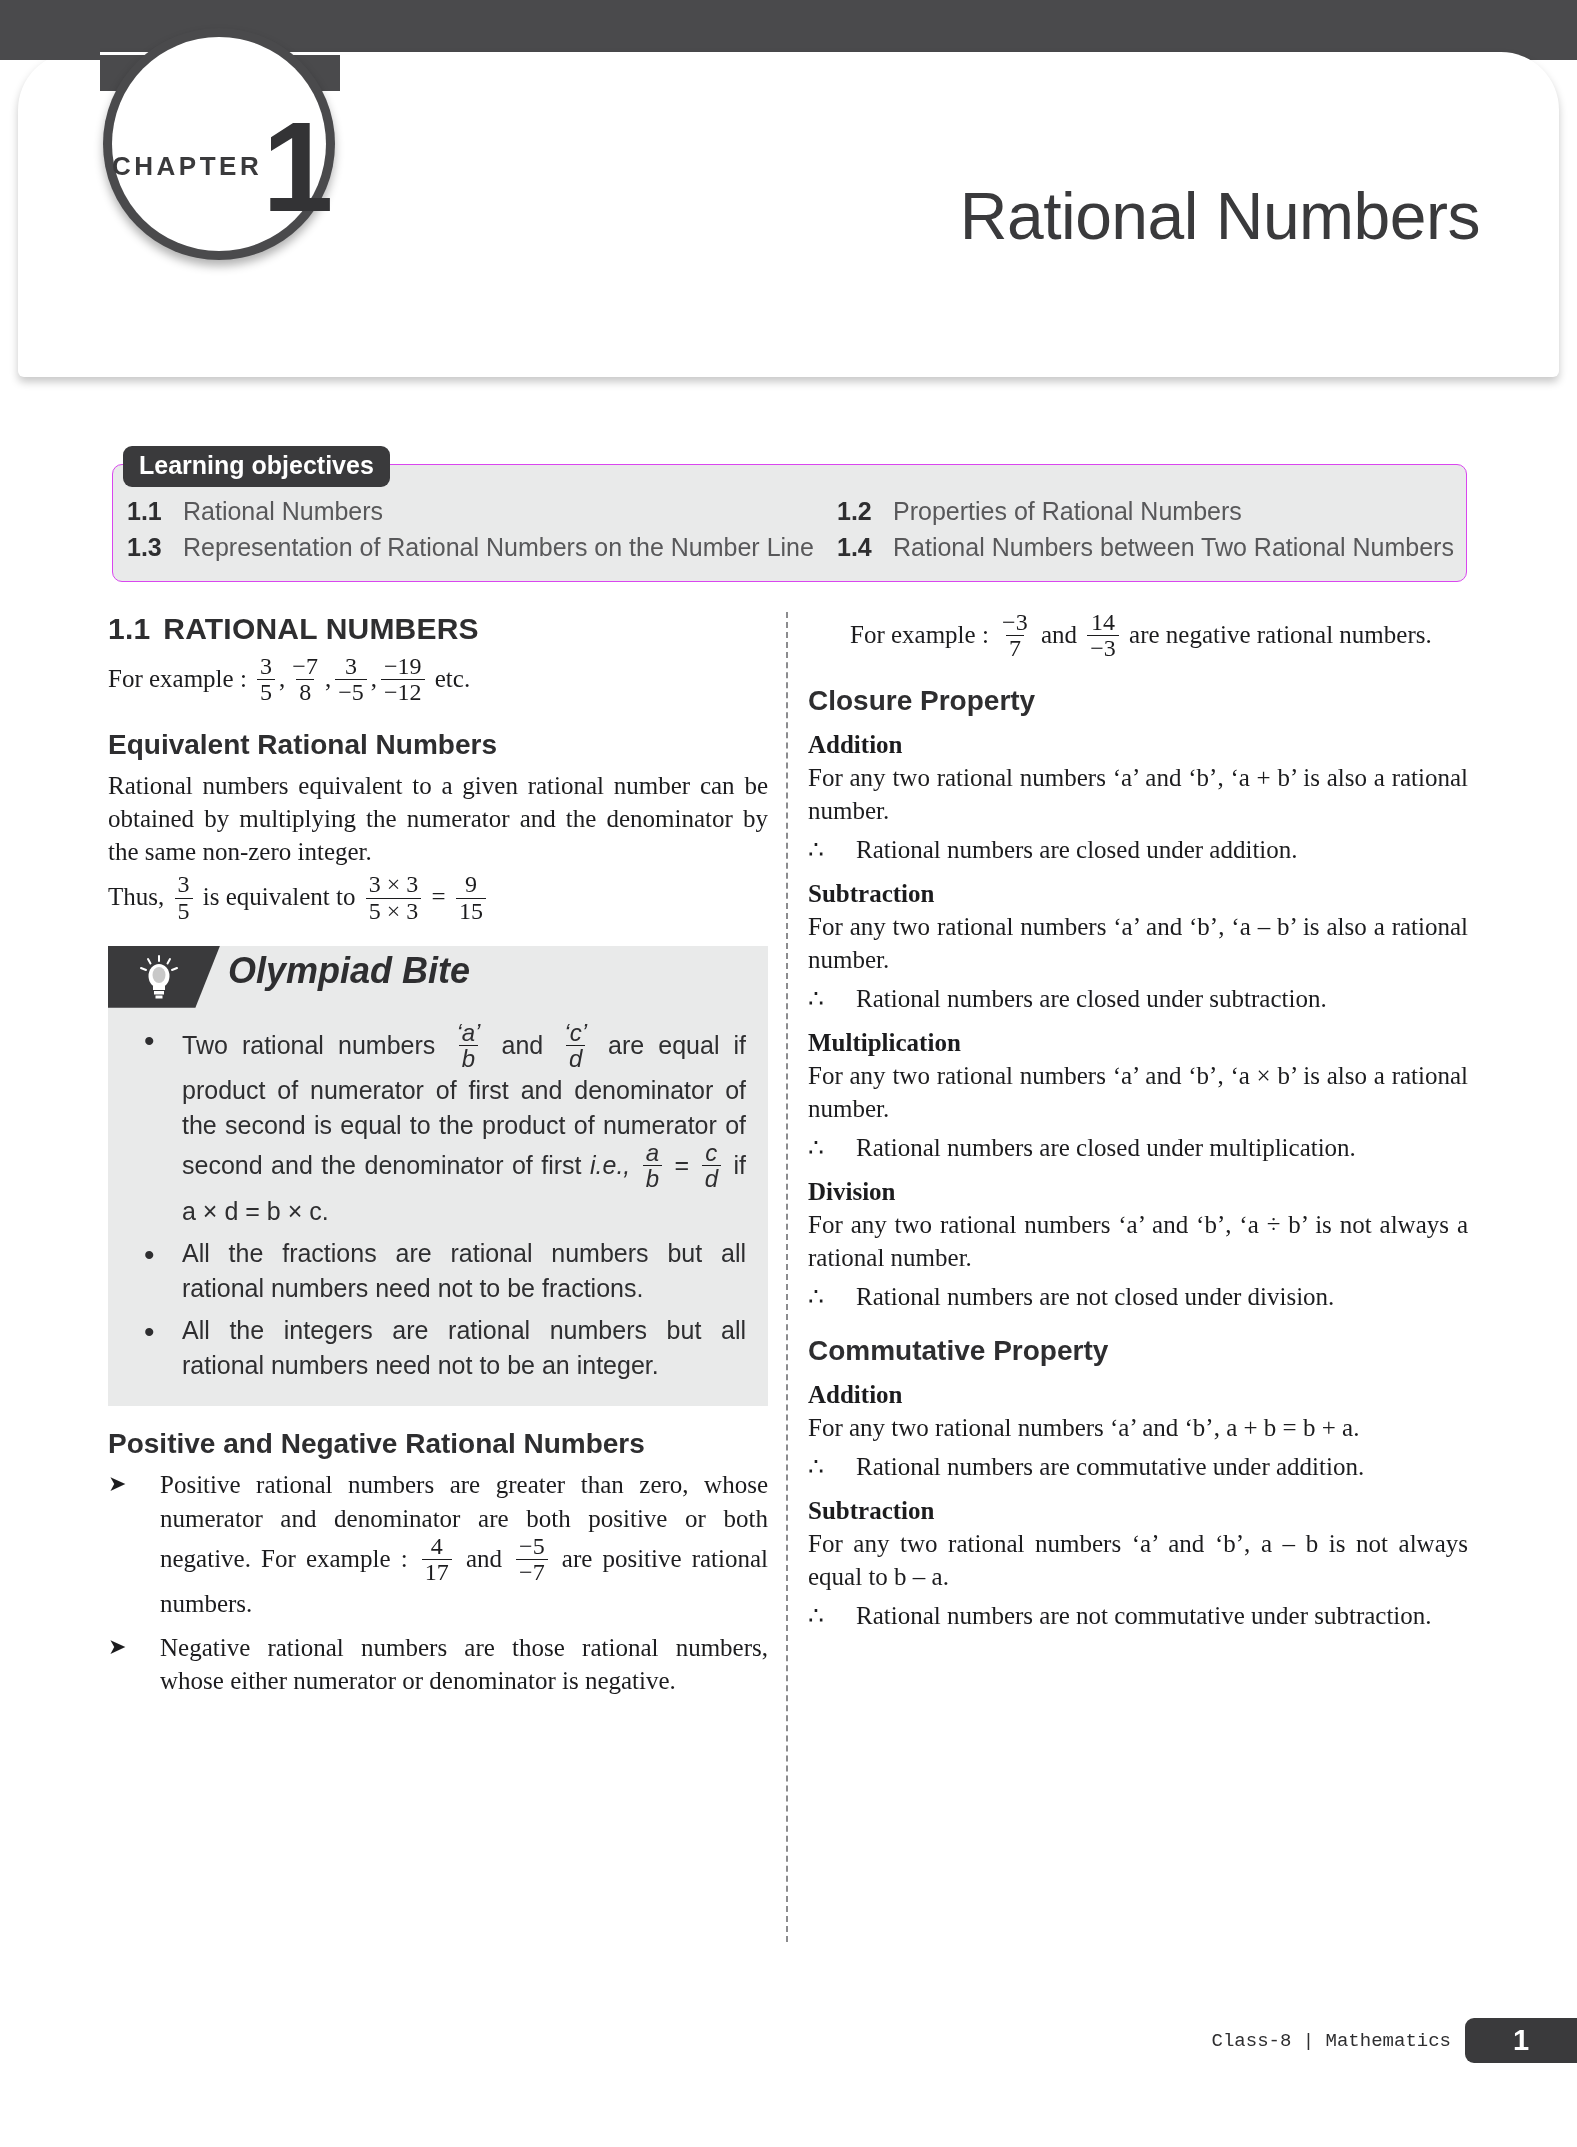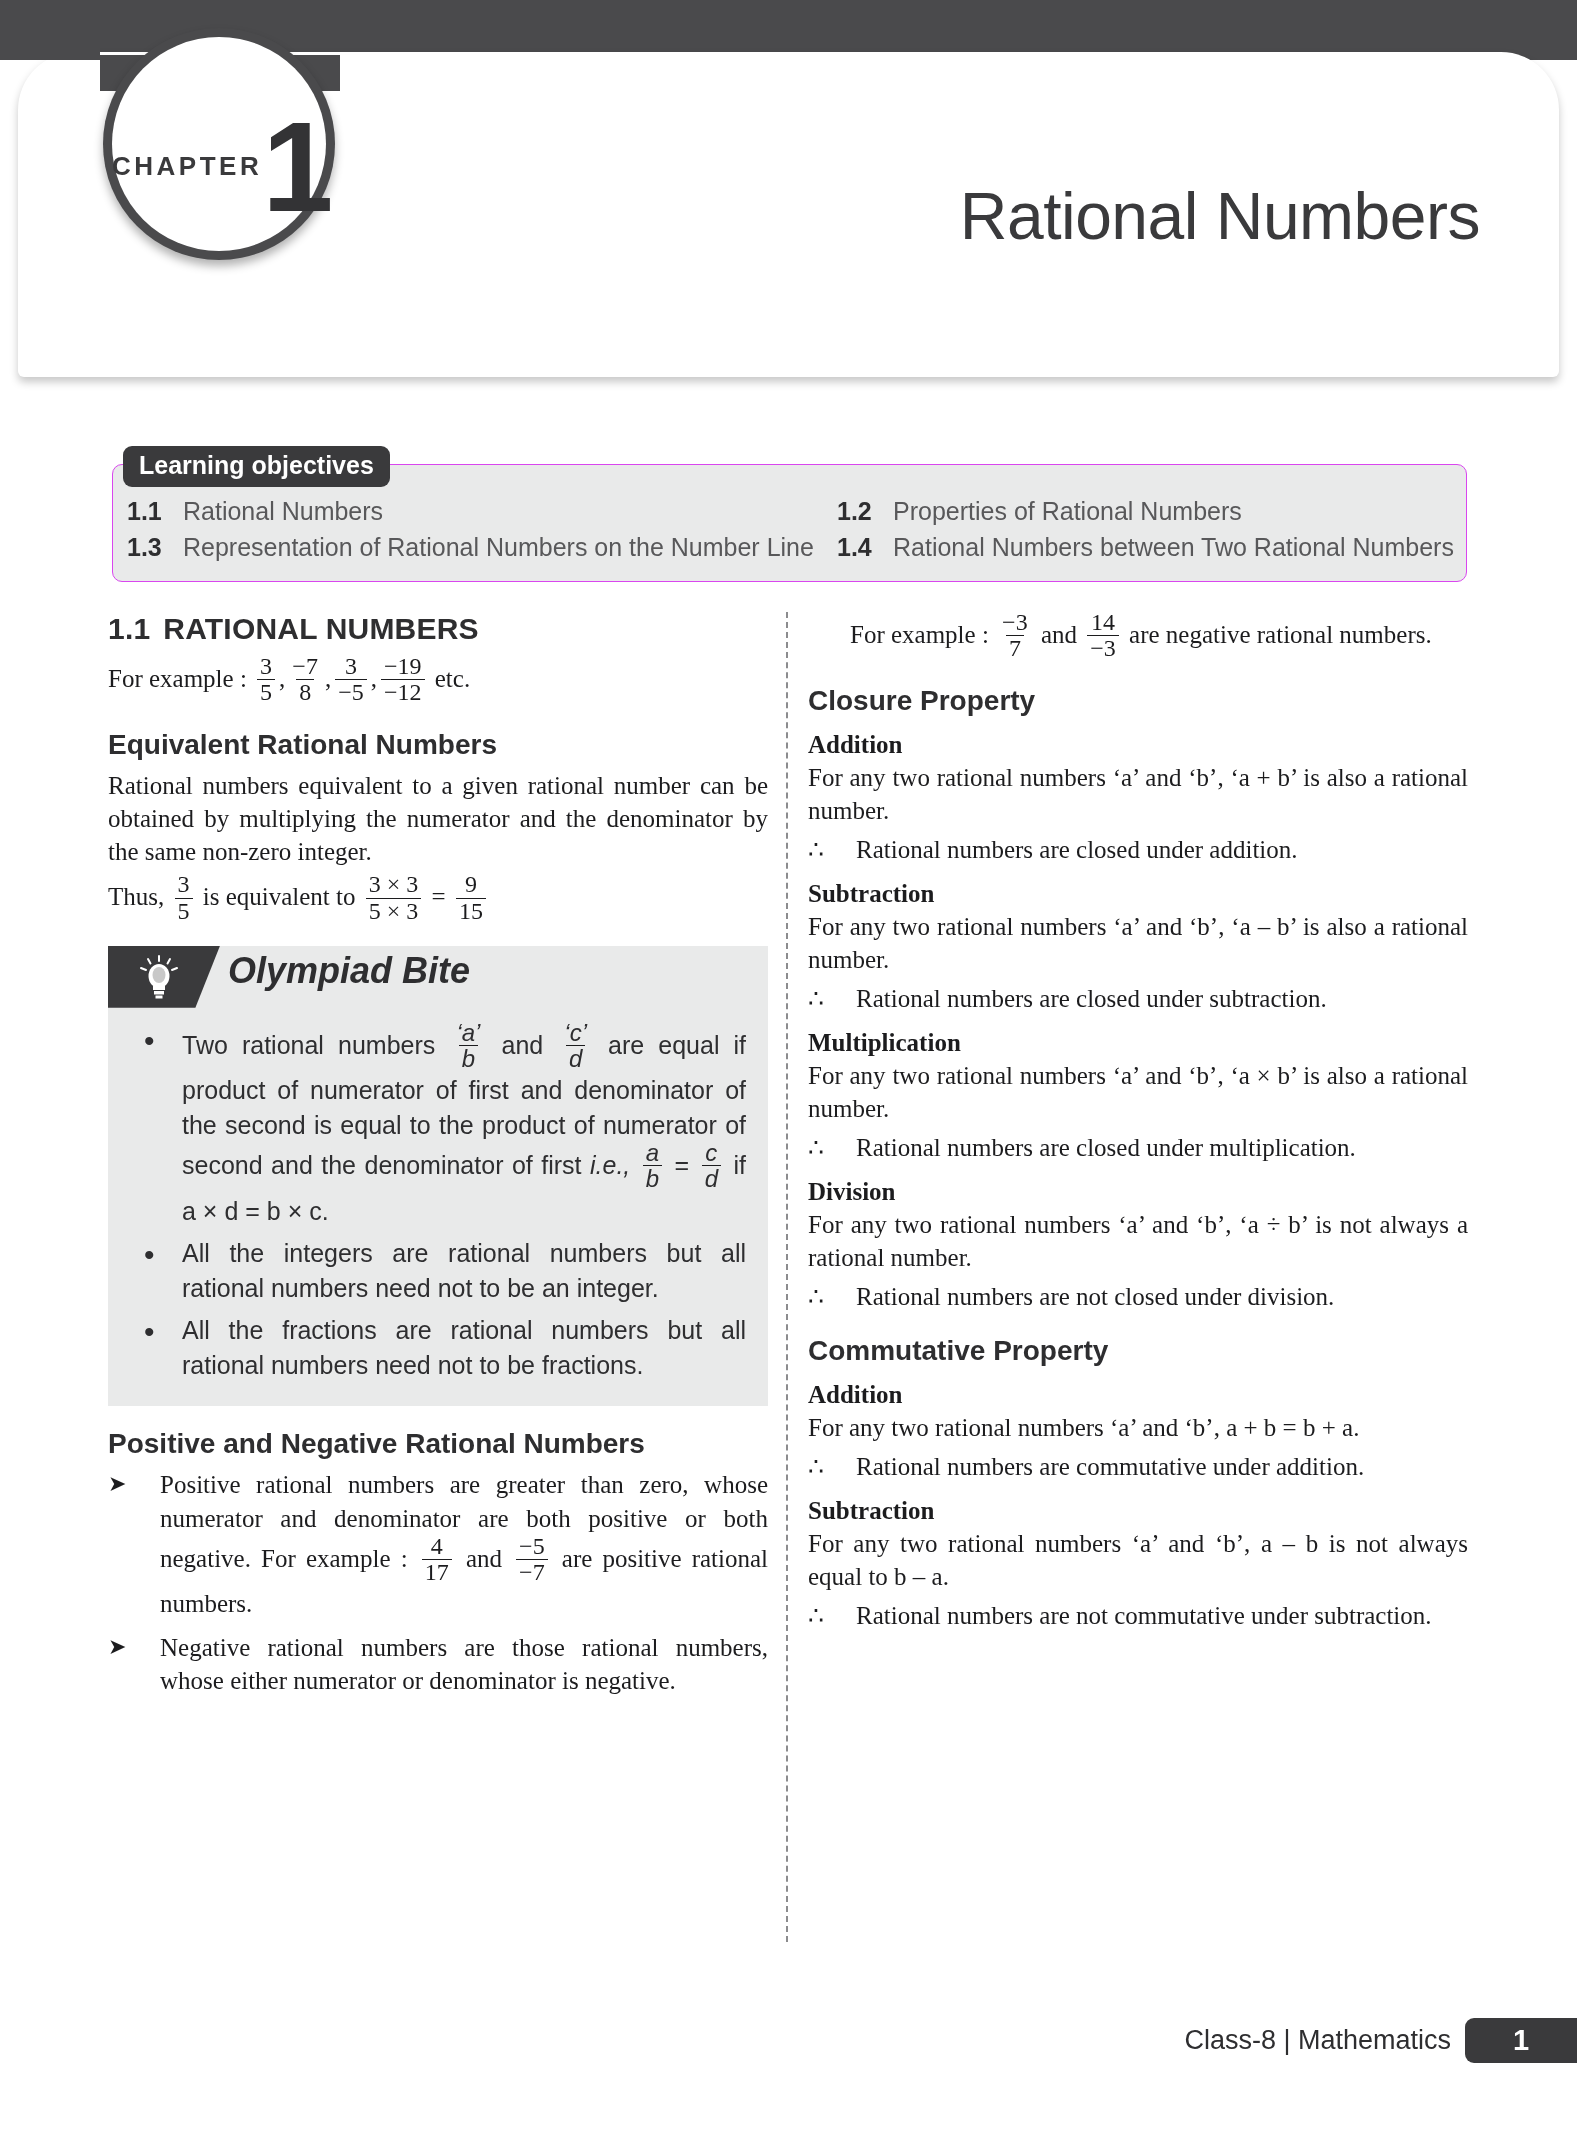--- a/index.html
+++ b/index.html
@@ -288,22 +288,22 @@
   
   .footer {
     position: absolute;
     bottom: 84px; right: 0;
     width: 1577px;
     display: flex;
     justify-content: flex-end;
     align-items: stretch;
   }
   .footer-text {
-    font-family: Liberation Sans, sans-serif;
-    font-size: 27px;
+    font-family: Liberation Mono, monospace;
+    font-size: 19px;
     color: #2e2e30;
     padding: 6px 14px 6px 0;
     align-self: center;
     margin-left: 20px;
   }
   .footer-page {
     background: #3a3a3c;
     color: #ffffff;
     font-family: "Liberation Sans", sans-serif;
     font-weight: bold;
@@ -441,22 +441,22 @@
               <span class="n">a</span>
               <span class="d">b</span>
             </span>
           <span>=</span>
           <span class="frac sans">
               <span class="n">c</span>
               <span class="d">d</span>
             </span>
           <span>if a × d = b × c.</span>
         </li>
+        <li>All the fractions are rational numbers but all rational numbers need not to be fractions.</li>
         <li>All the integers are rational numbers but all rational numbers need not to be an integer.</li>
-        <li>All the fractions are rational numbers but all rational numbers need not to be fractions.</li>
       </ul>
     </div>
 
     <h3 class="sub">Positive and Negative Rational Numbers</h3>
     <ul class="arrow">
       <li>
         <span>Positive rational numbers are greater than zero, whose numerator and denominator are both positive or both negative. For example :</span>
         <span class="frac">
             <span class="n">4</span>
             <span class="d">17</span>

